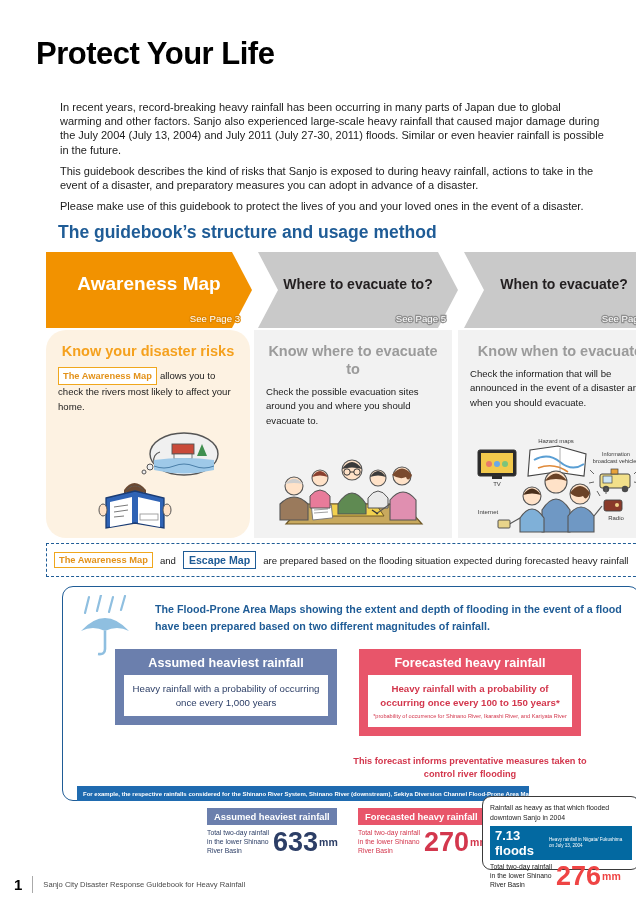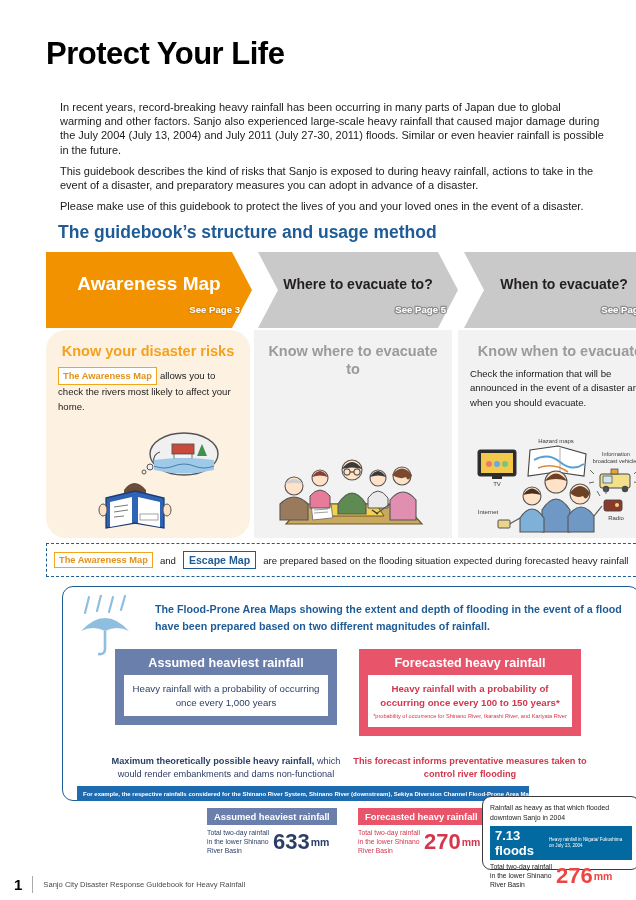--- a/index.html
+++ b/index.html
@@ -7,21 +7,21 @@
     width: 636px; height: 900px;
     background: #ffffff;
     font-family: "Liberation Sans", sans-serif;
     color: #231f20;
     overflow: hidden;
   }
   .page { position: relative; width: 636px; height: 900px; overflow: hidden; }
 
   
   .title {
-    position: absolute; left: 46px; top: 36px;
+    position: absolute; left: 36px; top: 36px;
     font-size: 31px; font-weight: bold; letter-spacing: -0.5px;
     color: #000000;
   }
 
   
   .intro { position: absolute; left: 60px; top: 100px; width: 545px; }
   .intro p { font-size: 11px; line-height: 14.2px; color: #1b1b1b; margin-bottom: 7px; }
 
   
   .sec-head {
@@ -42,22 +42,22 @@
     position: relative; z-index: 2; font-size: 15.5px; font-weight: bold;
     padding-bottom: 12px;
   }
   .arrow.a1 { left: 0;   width: 206px; }
   .arrow.a2 { left: 212px; width: 200px; }
   .arrow.a3 { left: 418px; width: 200px; }
   .arrow.a1 .lab { color: #ffffff; font-size: 19px; }
   .arrow.a2 .lab, .arrow.a3 .lab { color: #231f20; font-size: 14px; }
 
   .seepage {
-    position: absolute; bottom: 13px; right: 12px; z-index: 3;
-    font-size: 9.6px; font-weight: bold; color: #ffffff;
+    position: absolute; bottom: 4px; right: 12px; z-index: 3;
+    font-size: 9.6px; font-weight: normal; color: #ffffff;
     -webkit-text-stroke: 2.4px #8e8e8e;
     paint-order: stroke fill;
     text-align: right;
   }
   .arrow.a1 .seepage { -webkit-text-stroke-color: #e08700; }
 
   
   .cols { position: absolute; left: 46px; top: 330px; width: 600px; height: 208px; }
   .col { position: absolute; top: 0; height: 208px; padding: 12px 12px 0 12px; }
   .col1 { left: 0;   width: 204px; background: #fdf2e2; border-radius: 20px; }
@@ -134,21 +134,21 @@
 
   
   .valstrip { position: absolute; left: 62px; top: 806px; width: 578px; height: 64px; }
   .vbox { position: absolute; top: 0; }
   .vbox .vtag {
     display: inline-block; color: #fff; font-weight: bold; font-size: 9.4px;
     padding: 3px 7px;
   }
   .vrow { display: flex; align-items: center; margin-top: 3px; }
   .vlabel { font-size: 6.8px; line-height: 9px; width: 66px; }
-  .vnum { font-size: 22px; font-weight: bold; line-height: 22px; }
+  .vnum { font-size: 27px; font-weight: bold; line-height: 22px; }
   .vunit { font-size: 10.5px; font-weight: bold; margin-left: 1px; }
 
   .vbox.b1 { left: 145px; }
   .vbox.b1 .vtag { background: #6b7fad; }
   .vbox.b1 .vlabel, .vbox.b1 .vnum, .vbox.b1 .vunit { color: #2c3e66; }
   .vbox.b2 { left: 296px; }
   .vbox.b2 .vtag { background: #e8556a; }
   .vbox.b2 .vlabel, .vbox.b2 .vnum, .vbox.b2 .vunit { color: #d3374d; }
 
   .callout {
@@ -242,20 +242,21 @@
         <line x1="38" y1="80" x2="52" y2="78" stroke="#7a7a7a" stroke-width="1"></line>
         <line x1="38" y1="85" x2="48" y2="84" stroke="#7a7a7a" stroke-width="1"></line>
         <rect x="64" y="82" width="18" height="6" fill="none" stroke="#9a9a9a" stroke-width="0.9"></rect>
         <ellipse cx="27" cy="78" rx="4" ry="6" fill="#ffe2c8" stroke="#555" stroke-width="1"></ellipse>
         <ellipse cx="91" cy="78" rx="4" ry="6" fill="#ffe2c8" stroke="#555" stroke-width="1"></ellipse>
       </svg>
     </div>
 
     <div class="col col2">
       <h3>Know where to evacuate to</h3>
+      <p>Check the possible evacuation sites around you and where you should evacuate to.</p>
 
       <svg class="illus" style="left:14px; top:118px;" width="172" height="82" viewBox="0 0 172 82">
         <path d="M36 56 l100 0 l18 20 l-136 0 z" fill="#c8a95e" stroke="#6d5624" stroke-width="1.2"></path>
         <path d="M60 56 l48 0 l8 12 l-64 0 z" fill="#f2d14e" stroke="#6d5624" stroke-width="1"></path>
         <rect x="44" y="58" width="20" height="13" fill="#fff" stroke="#777" stroke-width="0.9" transform="rotate(-6 54 64)"></rect>
         <line x1="46" y1="62" x2="60" y2="61" stroke="#888" stroke-width="0.8"></line>
         <line x1="46" y1="65" x2="60" y2="64" stroke="#888" stroke-width="0.8"></line>
         <circle cx="26" cy="38" r="9" fill="#ffe2c8" stroke="#555" stroke-width="1.1"></circle>
         <path d="M17 36 q9 -10 18 0 q-9 -2 -18 0" fill="#cfcfcf"></path>
         <path d="M12 56 q14 -14 28 0 l0 16 l-28 0 z" fill="#9a7a5c" stroke="#555" stroke-width="1.1"></path>
@@ -348,24 +349,20 @@
       <line x1="30" y1="36" x2="30" y2="54" stroke="#8fbfe0" stroke-width="2.6"></line>
       <path d="M30 54 q0 6 -7 5" fill="none" stroke="#8fbfe0" stroke-width="2.6"></path>
     </svg>
 
     <div class="bluebox-head">The Flood-Prone Area Maps showing the extent and depth of flooding in the event of a flood have been prepared based on two different magnitudes of rainfall.</div>
 
     <div class="pbox left">
       <div class="pbox-title">Assumed heaviest rainfall</div>
       <div class="pbox-inner">Heavy rainfall with a probability of occurring once every 1,000 years</div>
     </div>
-    <div class="pcaption left">
-      <span>Maximum theoretically possible heavy rainfall,</span>
-      <span class="thin">which would render embankments and dams non-functional</span>
-    </div>
 
     <div class="pbox right">
       <div class="pbox-title">Forecasted heavy rainfall</div>
       <div class="pbox-inner">
         <span>Heavy rainfall with a probability of occurring once every 100 to 150 years*</span>
         <div class="pbox-note">*probability of occurrence for Shinano River, Ikarashi River, and Kariyata River</div>
       </div>
     </div>
     <div class="pcaption right">
       <span>This forecast informs preventative measures taken to control river flooding</span>

